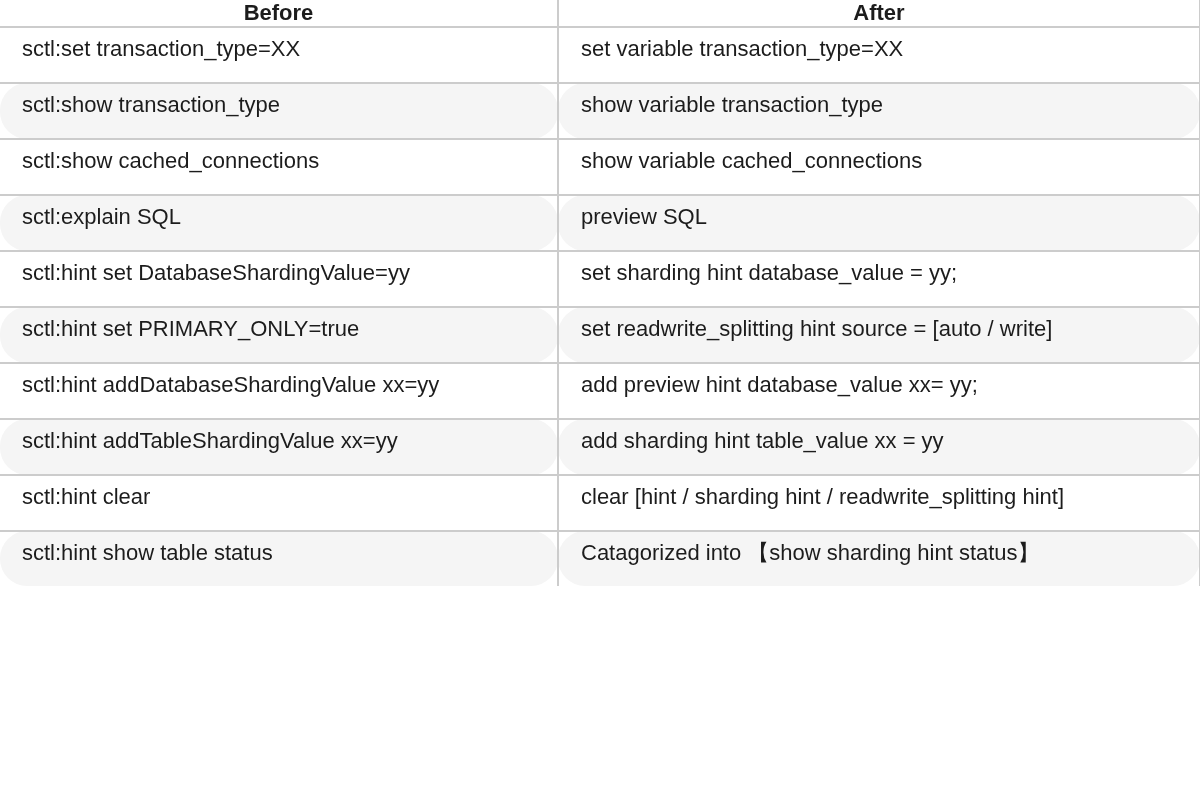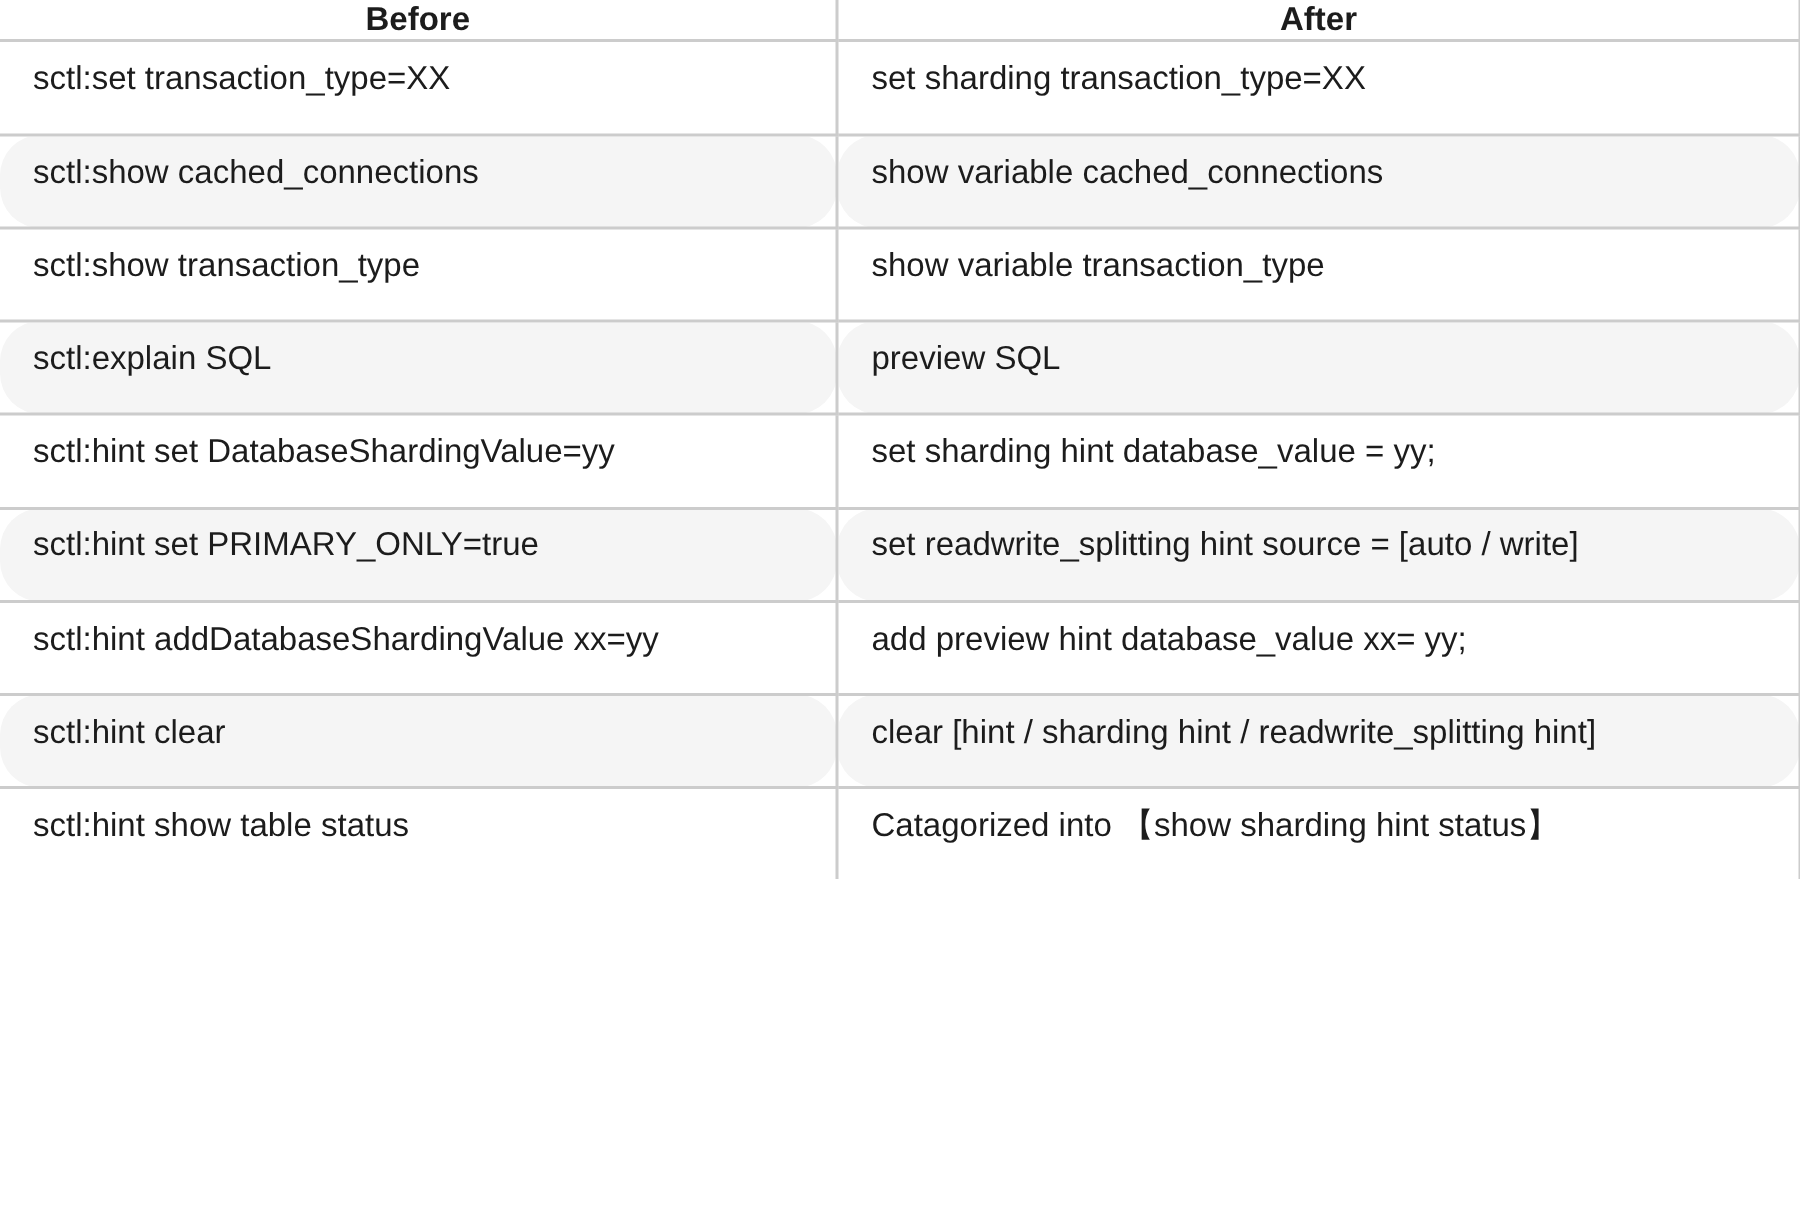--- a/index.html
+++ b/index.html
@@ -61,47 +61,51 @@
   </colgroup>
   <thead>
     <tr>
       <th>Before</th>
       <th>After</th>
     </tr>
   </thead>
   <tbody>
     <tr>
       <td>sctl:set transaction_type=XX</td>
-      <td>set sharding transaction_type=XX</td>
+      <td>set variable transaction_type=XX</td>
+    </tr>
+    <tr>
+      <td>sctl:show transaction_type</td>
+      <td>show variable transaction_type</td>
     </tr>
     <tr>
       <td>sctl:show cached_connections</td>
       <td>show variable cached_connections</td>
-    </tr>
-    <tr>
-      <td>sctl:show transaction_type</td>
-      <td>show variable transaction_type</td>
     </tr>
     <tr>
       <td>sctl:explain SQL</td>
       <td>preview SQL</td>
     </tr>
     <tr>
       <td>sctl:hint set DatabaseShardingValue=yy</td>
       <td>set sharding hint database_value = yy;</td>
     </tr>
     <tr>
       <td>sctl:hint set PRIMARY_ONLY=true</td>
       <td>set readwrite_splitting hint source = [auto / write]</td>
     </tr>
     <tr>
       <td>sctl:hint addDatabaseShardingValue xx=yy</td>
       <td>add preview hint database_value xx= yy;</td>
     </tr>
     <tr>
+      <td>sctl:hint addTableShardingValue xx=yy</td>
+      <td>add sharding hint table_value xx = yy</td>
+    </tr>
+    <tr>
       <td>sctl:hint clear</td>
       <td>clear [hint / sharding hint / readwrite_splitting hint]</td>
     </tr>
     <tr>
       <td>sctl:hint show table status</td>
       <td>Catagorized into 【show sharding hint status】</td>
     </tr>
   </tbody>
 </table>
 

